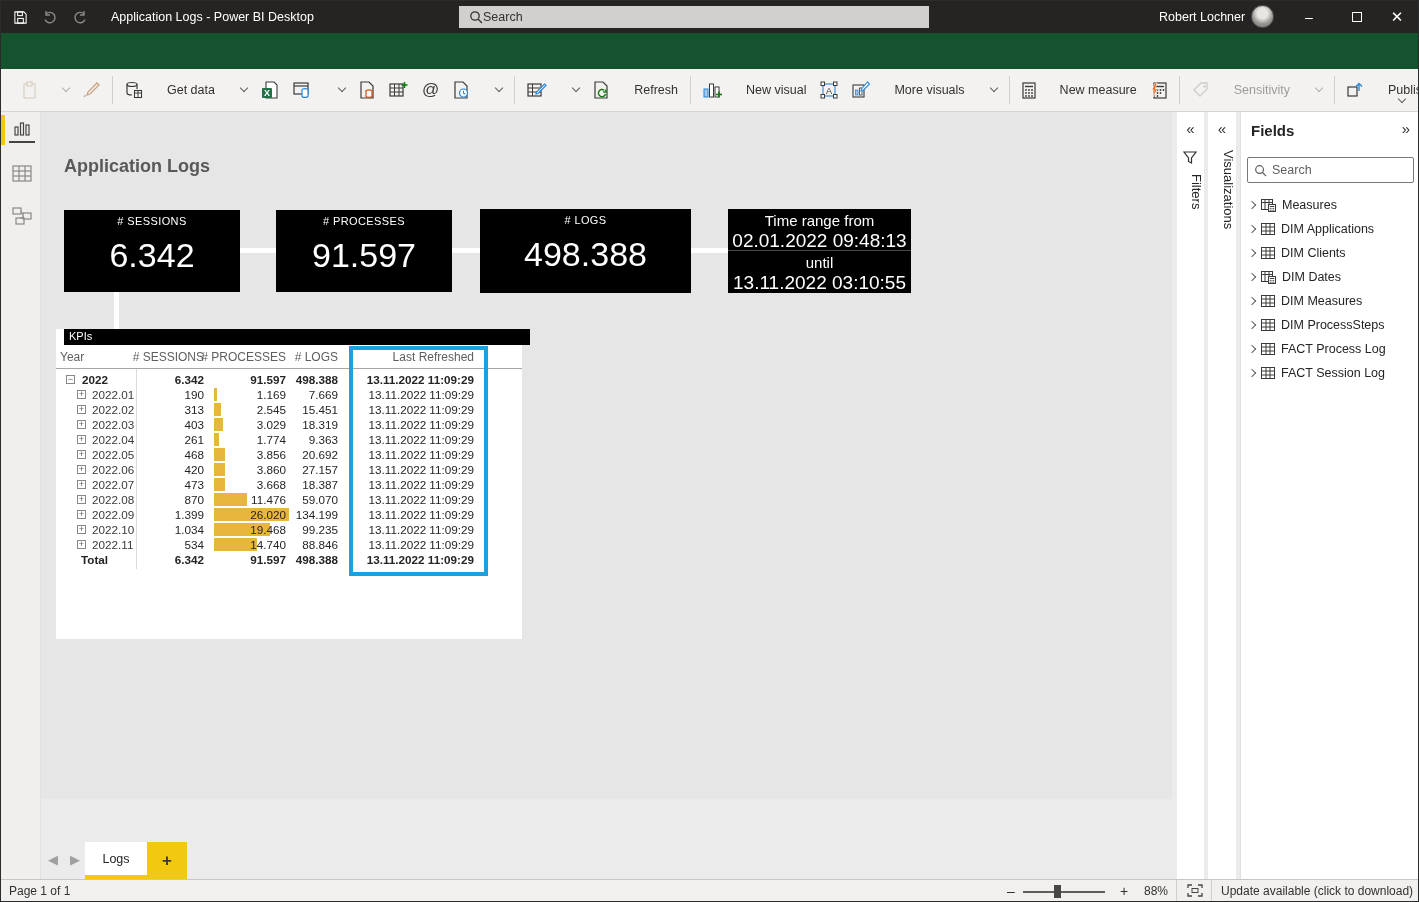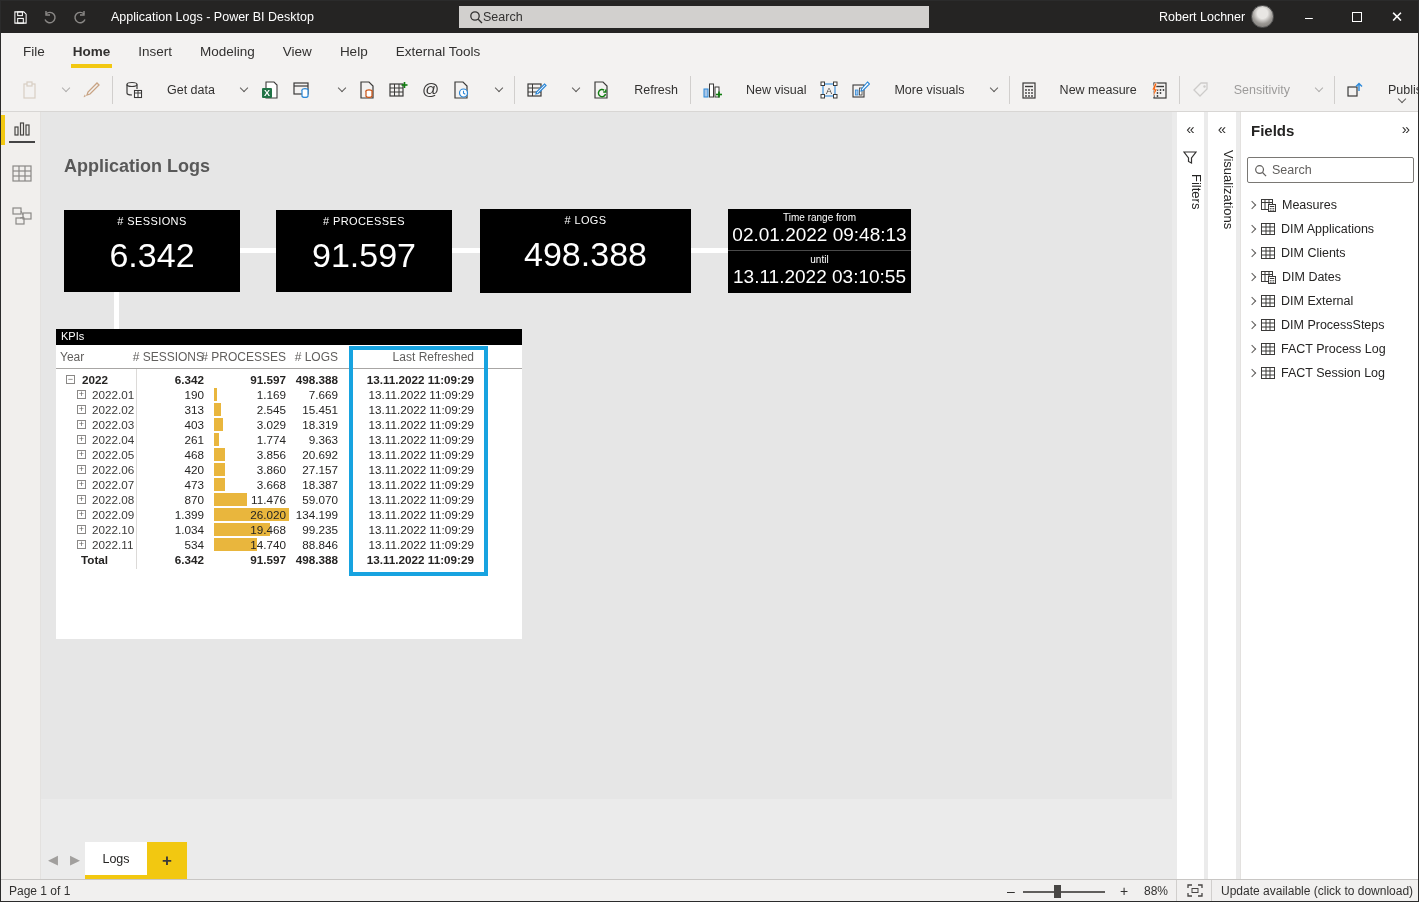--- a/index.html
+++ b/index.html
@@ -52,33 +52,33 @@
 
   .kpi-card { position:absolute; background:#000; color:#fff; text-align:center; }
   .kpi-card .k-label { font-size:11px; letter-spacing:.4px; margin-top:5px; }
   .kpi-card .k-value { font-size:34px; margin-top:9px; }
   .card-0 { left:23px;  top:98px; width:176px; height:82px; }
   .card-1 { left:235px; top:98px; width:176px; height:82px; }
   .card-2 { left:439px; top:97px; width:211px; height:84px; }
   .time-card { position:absolute; left:687px; top:97px; width:183px; height:84px; background:#000; color:#fff; text-align:center; }
   .time-half { height:41px; }
   .time-half + .time-half { border-top:1px solid #4a4a4a; }
-  .t-label { font-size:10px; padding-top:3px; }
+  .t-label { font-size:15px; padding-top:3px; }
   .t-value { font-size:19px; margin-top:1px; }
 
   .conn { position:absolute; background:#fff; }
   .conn-h { height:5px; top:136px; }
   .conn-1 { left:199px; width:36px; }
   .conn-2 { left:411px; width:28px; }
   .conn-3 { left:650px; width:37px; }
   .conn-v { left:73px; top:180px; width:5px; height:40px; }
 
   
   .table-visual { position:absolute; left:15px; top:217px; width:466px; height:310px; background:#fff; }
-  .tv-titlebar { position:absolute; left:0; top:0; width:466px; height:16px; background:#000; color:#fff; font-size:11px; line-height:15px; padding-left:5px; }
+  .tv-titlebar { position:absolute; left:8px; top:0; width:466px; height:16px; background:#000; color:#fff; font-size:11px; line-height:15px; padding-left:5px; }
   .tv-header { position:absolute; left:0; top:16px; width:466px; height:24px; border-bottom:1px solid #a8a6a4; font-size:12px; color:#605e5c; }
   .tv-header .hc { position:absolute; top:0; line-height:24px; }
   .h-year { left:4px; }
   .h-sess { right:318px; }
   .h-proc { right:236px; }
   .h-logs { right:184px; }
   .h-ref  { right:48px; }
   .col-line { position:absolute; left:80px; top:40px; width:1px; height:200px; background:#dcdad8; }
   .tv-rows { position:absolute; left:0; top:43px; width:466px; }
   .trow { position:relative; height:15px; font-size:11.7px; color:#252423; }
@@ -174,29 +174,20 @@
     </div>
     <span class="tb-user">Robert Lochner</span>
     <div class="tb-avatar"></div>
     <div class="tb-win tb-min">–</div>
     <div class="tb-win tb-max">
         <span></span>
       </div>
     <div class="tb-win tb-close">✕</div>
   </div>
 
-  <div class="menubar">
-      <div class="menu-item">File</div>
-      <div class="menu-item active">Home</div>
-      <div class="menu-item">Insert</div>
-      <div class="menu-item">Modeling</div>
-      <div class="menu-item">View</div>
-      <div class="menu-item">Help</div>
-      <div class="menu-item">External Tools</div>
-    </div>
 
   <div class="ribbon">
     <button class="rbtn disabled" style="margin-left:14px">
       <svg width="15" height="18" viewBox="0 0 15 18">
           <rect x="2" y="3" width="11" height="14" fill="none" stroke="#b8a48c" stroke-width="1.2"></rect>
           <rect x="5" y="1" width="5" height="4" fill="#f3f2f1" stroke="#b8a48c" stroke-width="1.2"></rect>
         </svg>
       <span class="caret"></span>
     </button>
     <button class="rbtn">
@@ -679,21 +670,21 @@
             <span class="fp-chevron"></span>
             <span class="fp-icon">
               <svg width="14" height="12" viewBox="0 0 14 12">
                 <rect x="0.5" y="0.5" width="13" height="11" fill="none" stroke="#3b3a39"></rect>
                 <line x1="0.5" y1="4" x2="13.5" y2="4" stroke="#3b3a39"></line>
                 <line x1="0.5" y1="8" x2="13.5" y2="8" stroke="#3b3a39"></line>
                 <line x1="5" y1="0.5" x2="5" y2="11.5" stroke="#3b3a39"></line>
                 <line x1="9" y1="0.5" x2="9" y2="11.5" stroke="#3b3a39"></line>
               </svg>
             </span>
-            <span>DIM External</span>
+            <span>DIM Measures</span>
           </div>
           <div class="fp-item">
             <span class="fp-chevron"></span>
             <span class="fp-icon">
               <svg width="14" height="12" viewBox="0 0 14 12">
                 <rect x="0.5" y="0.5" width="13" height="11" fill="none" stroke="#3b3a39"></rect>
                 <line x1="0.5" y1="4" x2="13.5" y2="4" stroke="#3b3a39"></line>
                 <line x1="0.5" y1="8" x2="13.5" y2="8" stroke="#3b3a39"></line>
                 <line x1="5" y1="0.5" x2="5" y2="11.5" stroke="#3b3a39"></line>
                 <line x1="9" y1="0.5" x2="9" y2="11.5" stroke="#3b3a39"></line>

